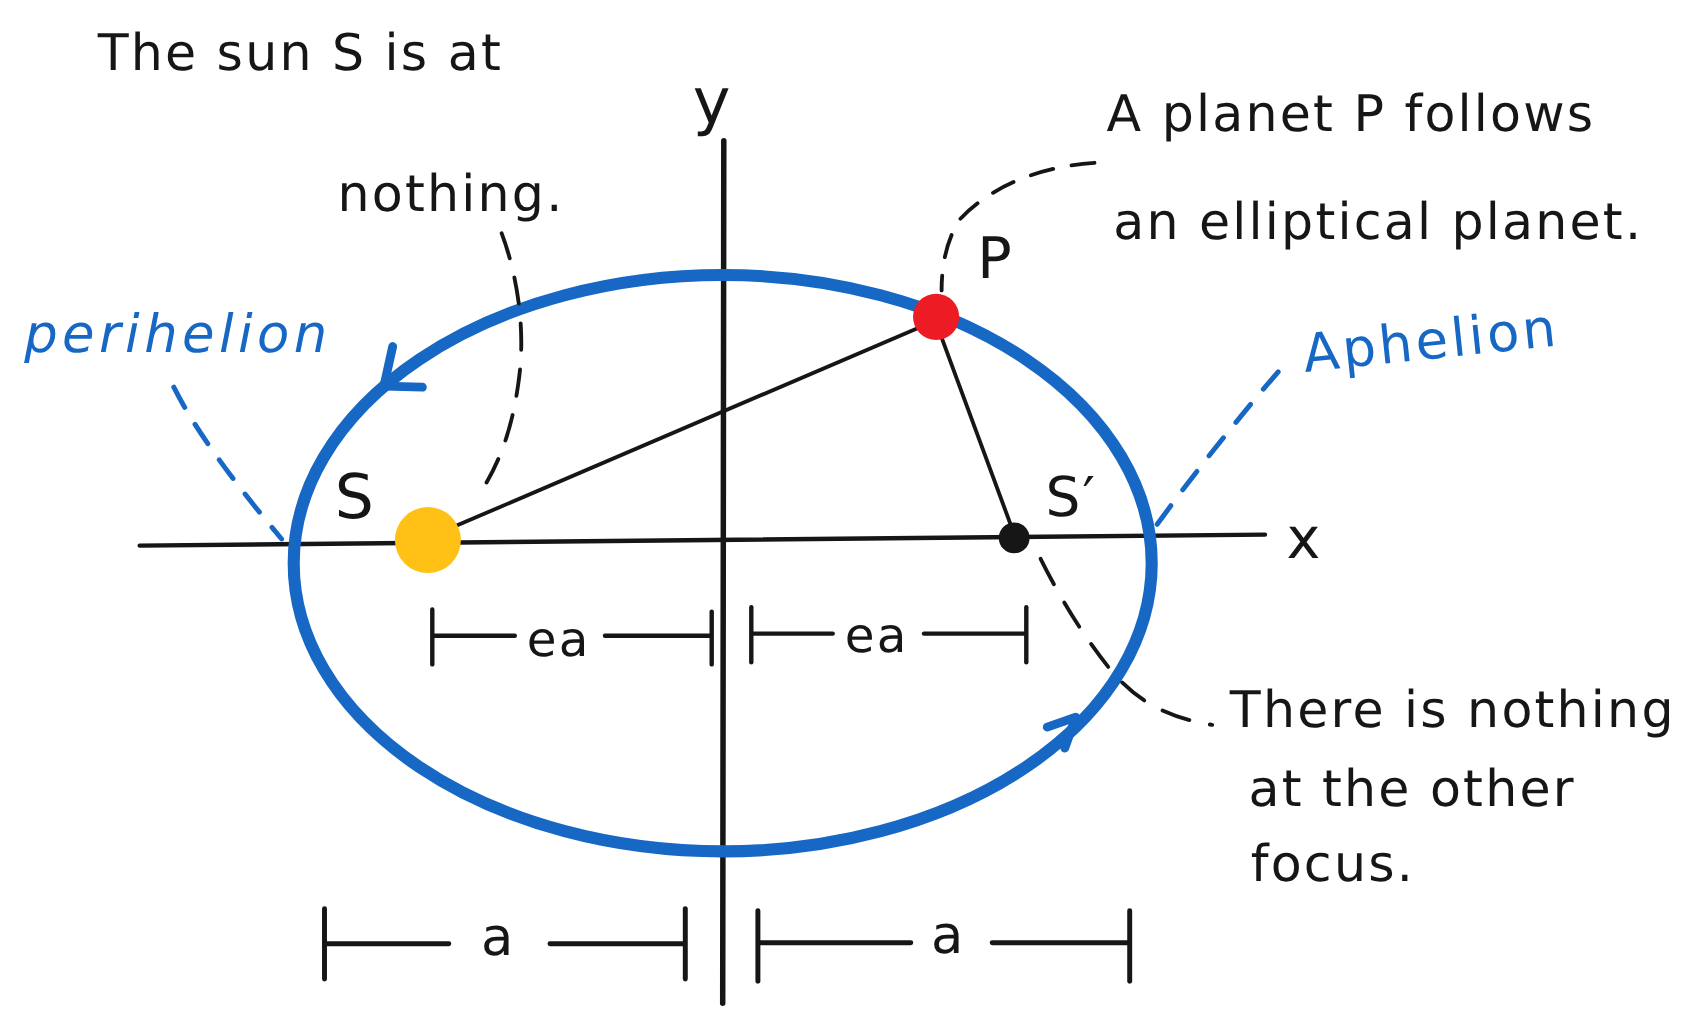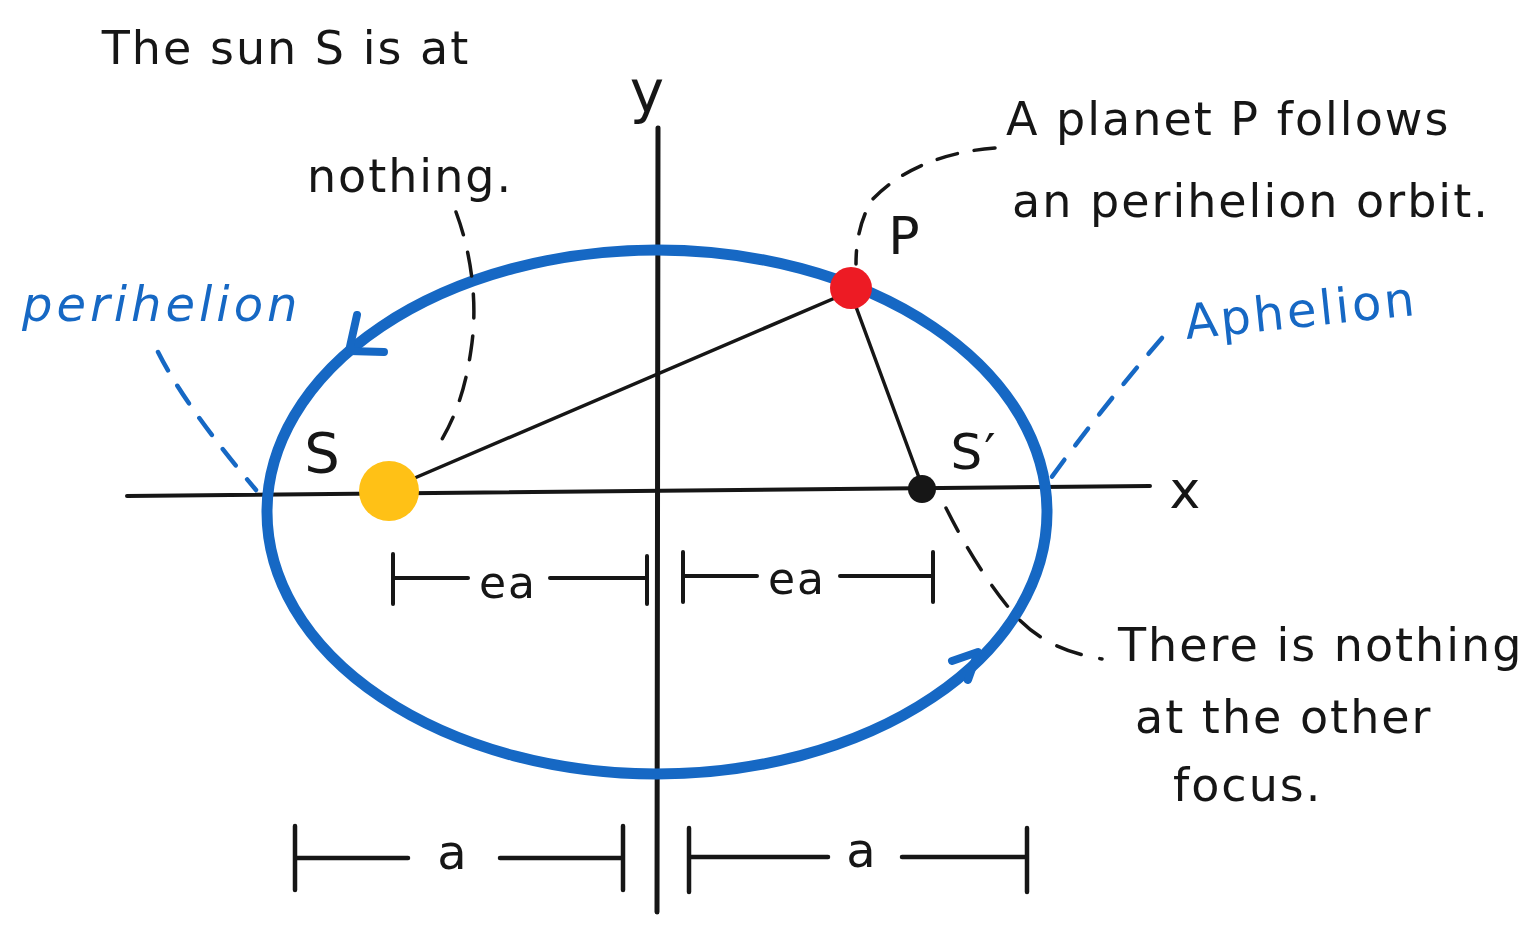--- a/index.html
+++ b/index.html
@@ -64,29 +64,29 @@
       <line x1="691" y1="857" x2="828" y2="857"></line>
       <line x1="902" y1="857" x2="1026" y2="857"></line>
       <line x1="1027" y1="828" x2="1027" y2="892"></line>
     </g>
 
     <circle cx="389" cy="491" r="30" fill="#FFC116"></circle>
     <circle cx="922" cy="489" r="14" fill="#161616"></circle>
     <circle cx="851" cy="288" r="21" fill="#ED1B24"></circle>
   </svg>
 
-  <div class="hw note center" style="left:273px;top:48px;margin-left:13px;">The sun S is at</div>
+  <div class="hw note center" style="left:273px;top:48px;">The sun S is at</div>
   <div class="hw note center" style="left:410px;top:176px;">nothing.</div>
 
-  <div class="hw note" style="left:1006px;top:96px;">A planet P follows</div>
-  <div class="hw note" style="left:1012px;top:178px;">an perihelion orbit.</div>
+  <div class="hw note" style="left:1006px;top:80px;">A planet P follows</div>
+  <div class="hw note" style="left:1012px;top:178px;">an elliptical planet.</div>
 
   <div class="hw note" style="left:1118px;top:622px;">There is nothing</div>
   <div class="hw note" style="left:1135px;top:694px;">at the other</div>
-  <div class="hw note" style="left:1137px;top:762px;margin-left:36px;">focus.</div>
+  <div class="hw note" style="left:1137px;top:762px;">focus.</div>
 
   <div class="hw blue" style="left:22px;top:276px;font-size:48px;letter-spacing:4px;font-style:italic;">perihelion</div>
   <div class="hw blue" style="left:1184px;top:282px;font-size:48px;letter-spacing:3px;transform:rotate(-6deg);">Aphelion</div>
 
   <div class="hw biglabel center" style="left:648px;top:92px;font-size:58px;">y</div>
   <div class="hw biglabel center" style="left:1186px;top:490px;font-size:52px;">x</div>
 
   <div class="hw biglabel center" style="left:323px;top:452px;font-size:56px;">S</div>
   <div class="hw biglabel center" style="left:974px;top:452px;font-size:50px;">S′</div>
   <div class="hw biglabel center" style="left:905px;top:236px;font-size:52px;">P</div>

